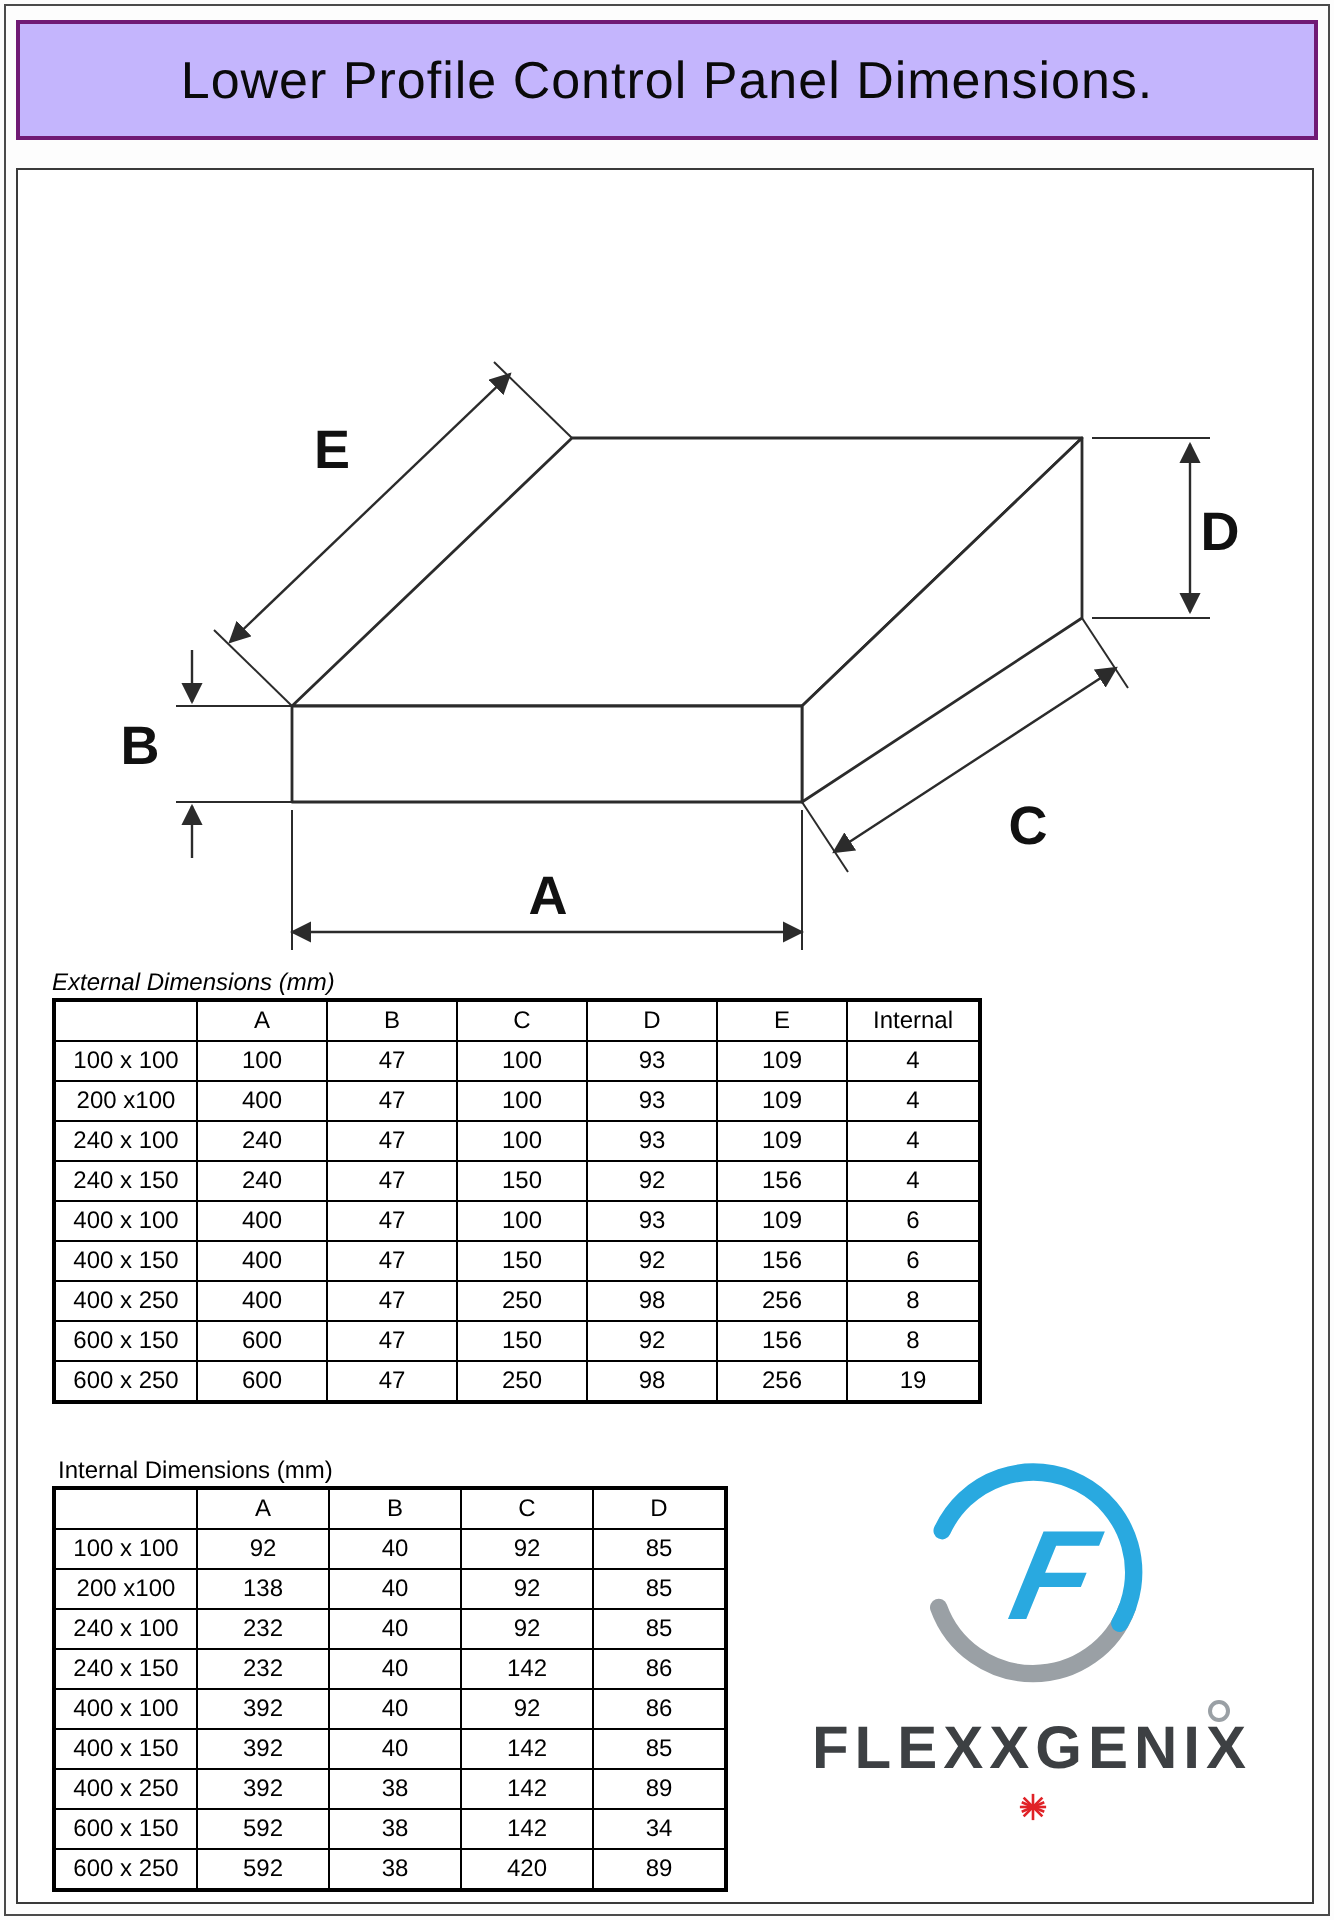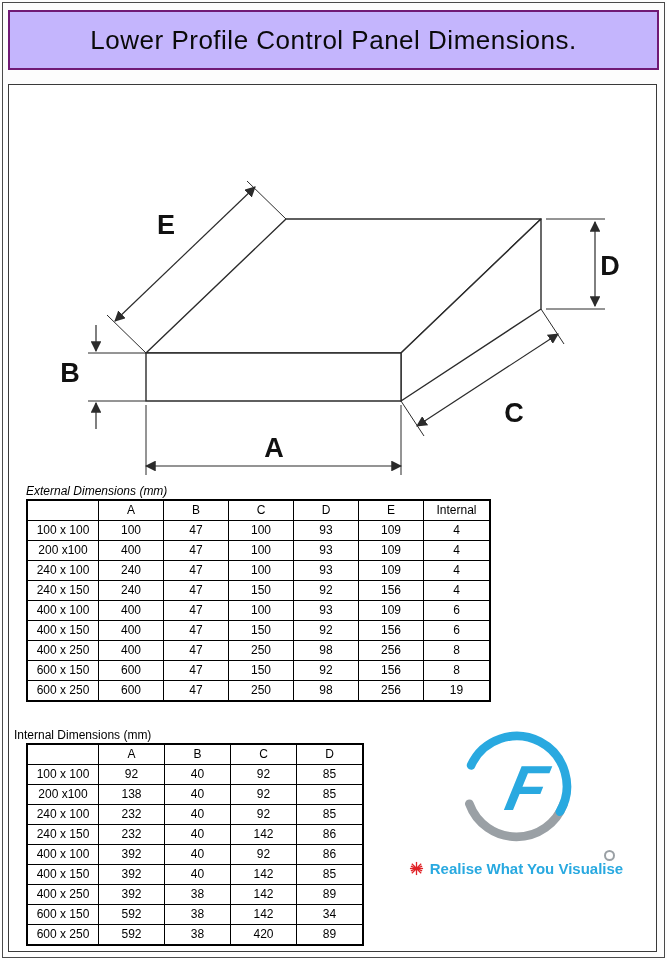--- a/index.html
+++ b/index.html
@@ -28,21 +28,21 @@
   }
   .diagram{position:absolute;left:0;top:0;width:649px;height:400px;}
   .panel-face{fill:#fff;stroke:var(--ink);stroke-width:1.4;stroke-linejoin:round;}
   .ext-line{stroke:var(--ink);stroke-width:1;fill:none;}
   .dim-line{stroke:var(--ink);stroke-width:1.2;fill:none;
     marker-start:url(#arr);marker-end:url(#arr);}
   .dim-half{stroke:var(--ink);stroke-width:1.2;fill:none;marker-end:url(#arr);}
   .dim-label{font-family:"Liberation Sans",sans-serif;font-size:27px;font-weight:bold;fill:#111;}
   .caption{position:absolute;font-size:12px;color:#000;}
   .ext-cap{left:17px;top:399px;font-style:italic;}
-  .int-cap{left:5px;top:643px;}
+  .int-cap{left:20px;top:643px;}
   table.tbl{
     position:absolute;border-collapse:collapse;table-layout:fixed;
     border:2px solid #000;background:#fff;
   }
   .tbl th,.tbl td{
     border:1px solid #000;height:19px;padding:0;
     font-size:12px;font-weight:400;text-align:center;line-height:19px;
     overflow:hidden;white-space:nowrap;
   }
   .ext{left:17px;top:414px;width:455px;}
@@ -301,30 +301,30 @@
       </tbody>
     </table>
 
   <div class="logo">
     <svg class="swirl" width="135" height="135" viewBox="0 0 140 140">
       <path d="M21.1,85.8 A52,52 0 0 0 118.9,85.8" fill="none" style="stroke:var(--logo-gray)" stroke-width="9" stroke-linecap="round"></path>
       <path d="M115,94 A52,52 0 1 0 22.9,46" fill="none" style="stroke:var(--logo-blue)" stroke-width="9" stroke-linecap="round"></path>
       <text transform="translate(76,92) skewX(-12)" text-anchor="middle" font-size="66" font-weight="bold" font-style="italic" style="fill:var(--logo-blue);font-family:'Liberation Sans',sans-serif">F</text>
     </svg>
     <div class="brand">
+      <span>FLEXXGENIX</span>
       <span class="needle"></span>
     </div>
     <div class="tagline">
       <svg width="15" height="15" viewBox="0 0 16 16">
         <g style="stroke:var(--logo-red)" stroke-width="1.4">
           <line x1="8" y1="1" x2="8" y2="15"></line>
           <line x1="1" y1="8" x2="15" y2="8"></line>
           <line x1="3" y1="3" x2="13" y2="13"></line>
           <line x1="13" y1="3" x2="3" y2="13"></line>
           <line x1="2" y1="5.5" x2="14" y2="10.5"></line>
           <line x1="2" y1="10.5" x2="14" y2="5.5"></line>
         </g>
       </svg>
-      <span>Realise What You Visualise</span>
     </div>
   </div>
 
 </div>
 
 </body></html>

